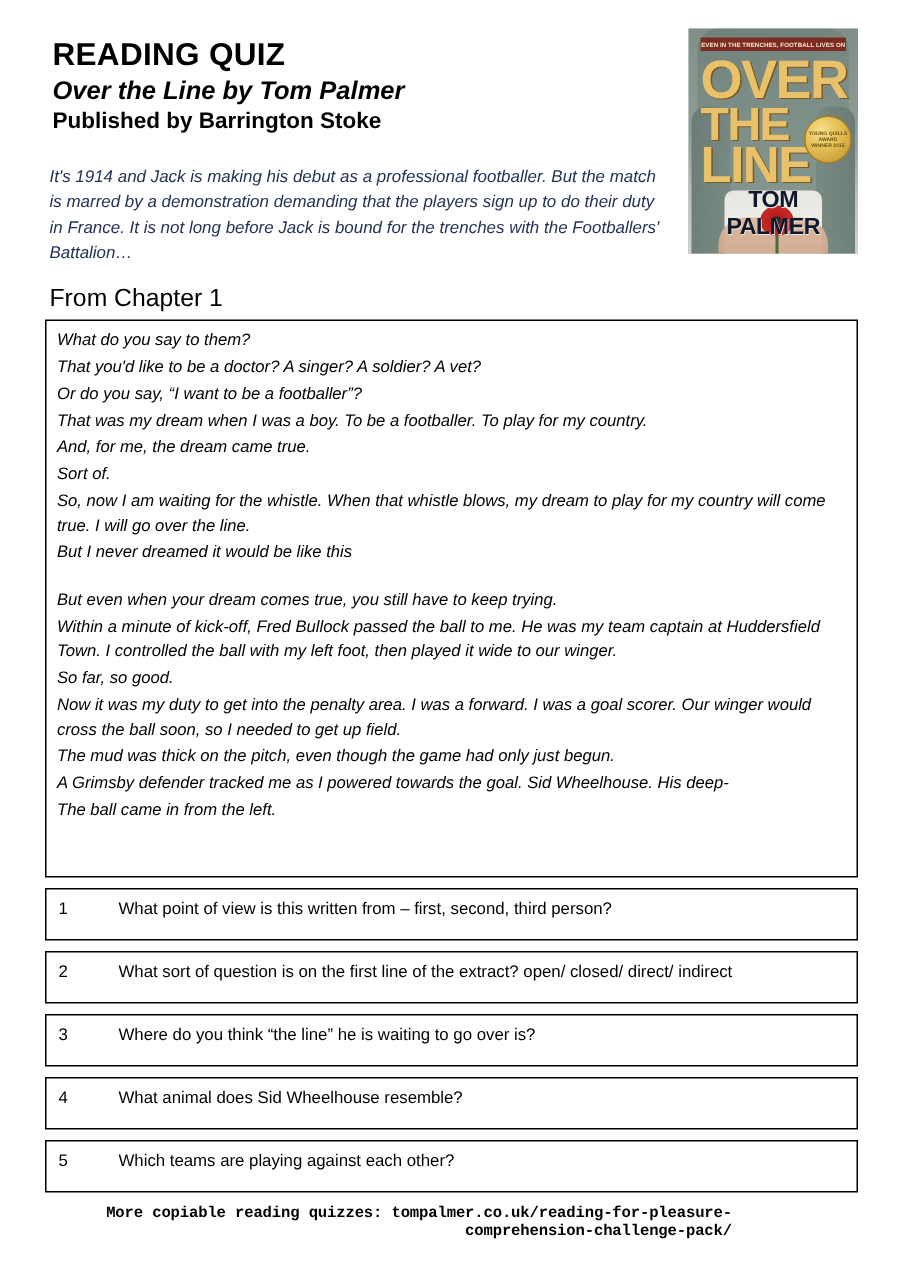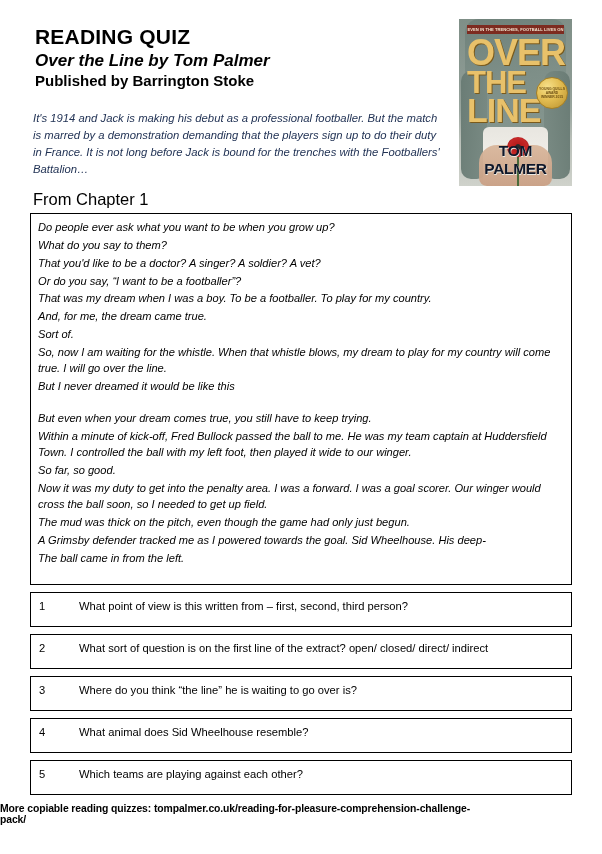--- a/index.html
+++ b/index.html
@@ -69,21 +69,21 @@
   .cover-wrap {
     position: absolute;
     left: 459px;
     top: 19px;
     width: 113px;
     height: 167px;
   }
   .cover {
     position: relative;
     width: 113px;
-    height: 167px;
+    height: 150px;
     overflow: hidden;
     background: #8d9b94;
   }
   .cover-bg-sky {
     position: absolute;
     inset: 0;
     background:
       linear-gradient(180deg, #7f8f87 0%, #8c9a93 38%, #9aa69f 55%, #b9bfb8 72%, #cfd2cb 100%);
   }
   
@@ -276,24 +276,24 @@
     font-size: 11.2px;
     line-height: 1.35;
   }
 
   
   .footer {
     position: absolute;
     left: 0;
     top: 803px;
     width: 488px;
-    text-align: left;
+    text-align: right;
     font-size: 10.4px;
     font-weight: bold;
-    font-family: Liberation Sans, sans-serif;
+    font-family: Liberation Mono, monospace;
     letter-spacing: -0.1px;
   }
 </style>
 </head>
 <body>
 
 <div class="page">
 
   <div class="header">
     <div class="title-main">READING QUIZ</div>
@@ -324,21 +324,20 @@
       <div class="cover-badge">
         <span>YOUNG QUILLS AWARD WINNER 2015</span>
       </div>
       <div class="cover-author">TOM PALMER</div>
     </div>
   </div>
 
   <div class="section-heading">From Chapter 1</div>
 
   <div class="extract-box" id="extract-box">
-      <p class="extract-line">Do people ever ask what you want to be when you grow up?</p>
       <p class="extract-line">What do you say to them?</p>
       <p class="extract-line">That you'd like to be a doctor? A singer? A soldier? A vet?</p>
       <p class="extract-line">Or do you say, “I want to be a footballer”?</p>
       <p class="extract-line">That was my dream when I was a boy. To be a footballer. To play for my country.</p>
       <p class="extract-line">And, for me, the dream came true.</p>
       <p class="extract-line">Sort of.</p>
       <p class="extract-line">So, now I am waiting for the whistle. When that whistle blows, my dream to play for my country will come true. I will go over the line.</p>
       <p class="extract-line">But I never dreamed it would be like this</p>
       <p class="extract-line spacer"></p>
       <p class="extract-line">But even when your dream comes true, you still have to keep trying.</p>

